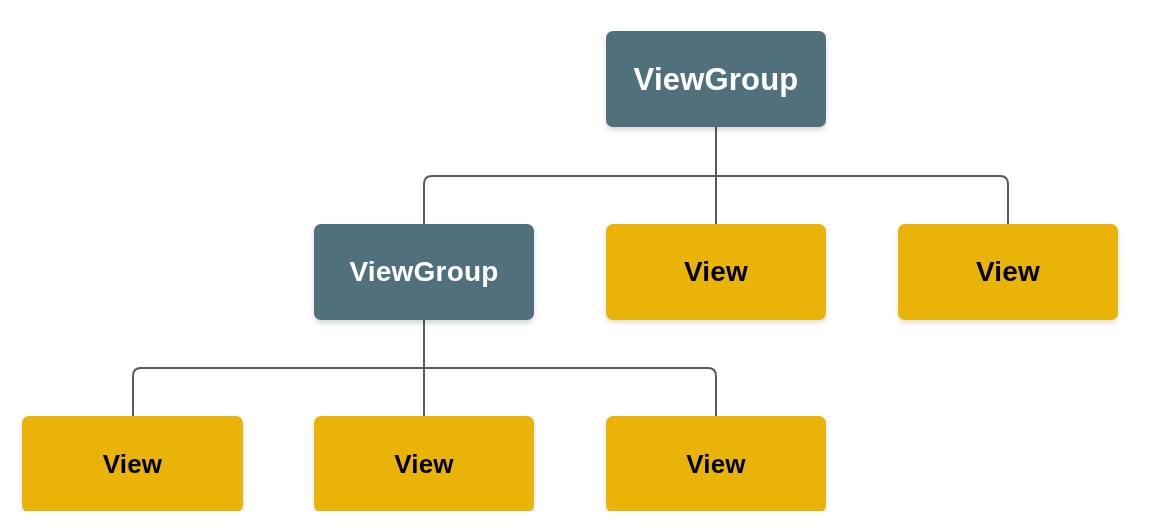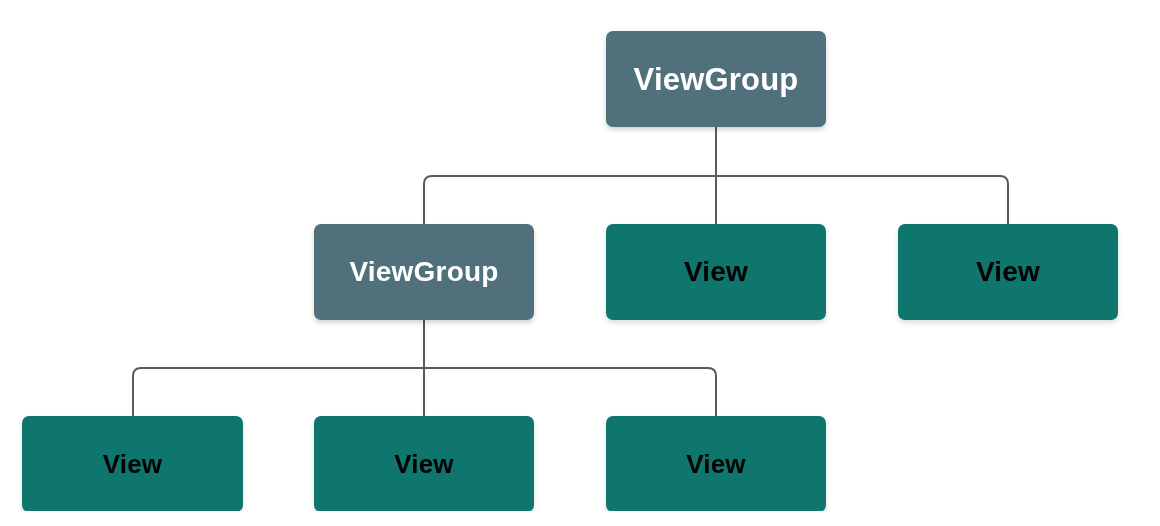--- a/index.html
+++ b/index.html
@@ -35,21 +35,21 @@
     font-weight: bold;
     letter-spacing: 0.2px;
     z-index: 2;
   }
   .node-group {
     background: #50707c;
     color: #ffffff;
     box-shadow: 0 3px 5px rgba(0,0,0,0.17);
   }
   .node-view {
-    background: #0f766e;
+    background: #eab308;
     color: #000000;
     box-shadow: 0 3px 5px rgba(0,0,0,0.13);
   }
   .label {
     display: block;
     line-height: 1;
     white-space: nowrap;
   }
 </style>
 </head>

